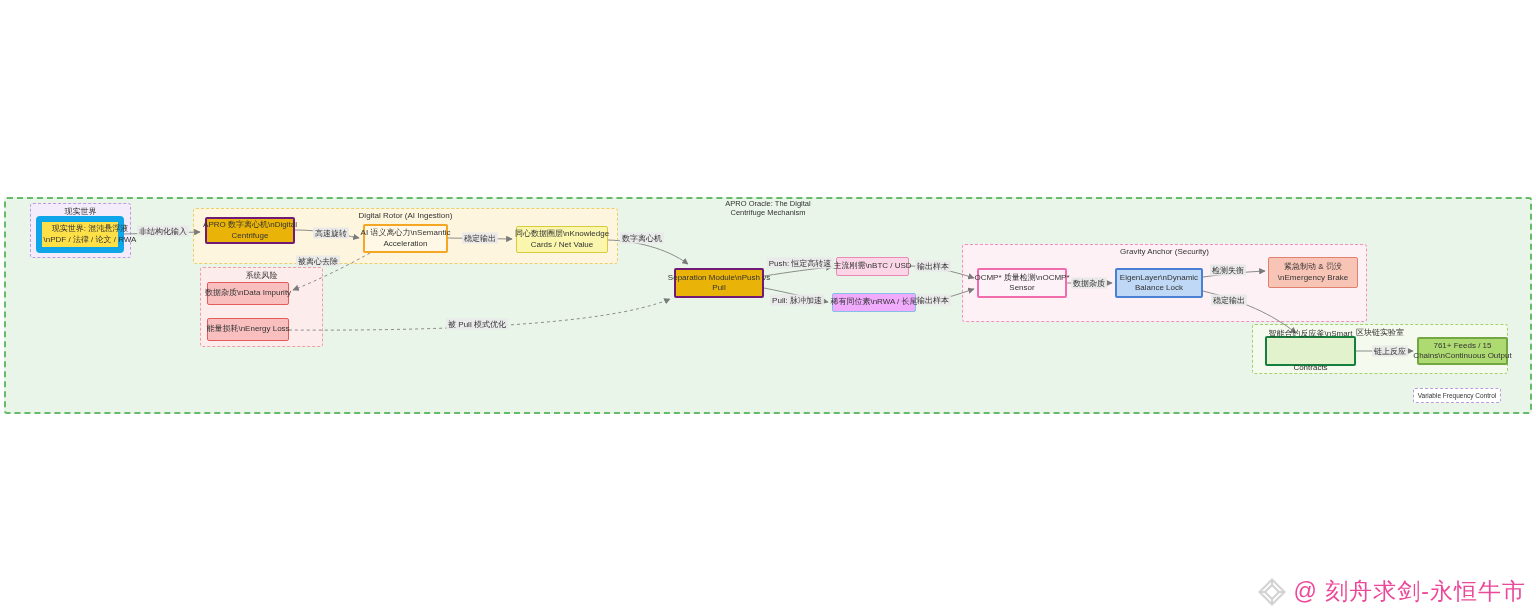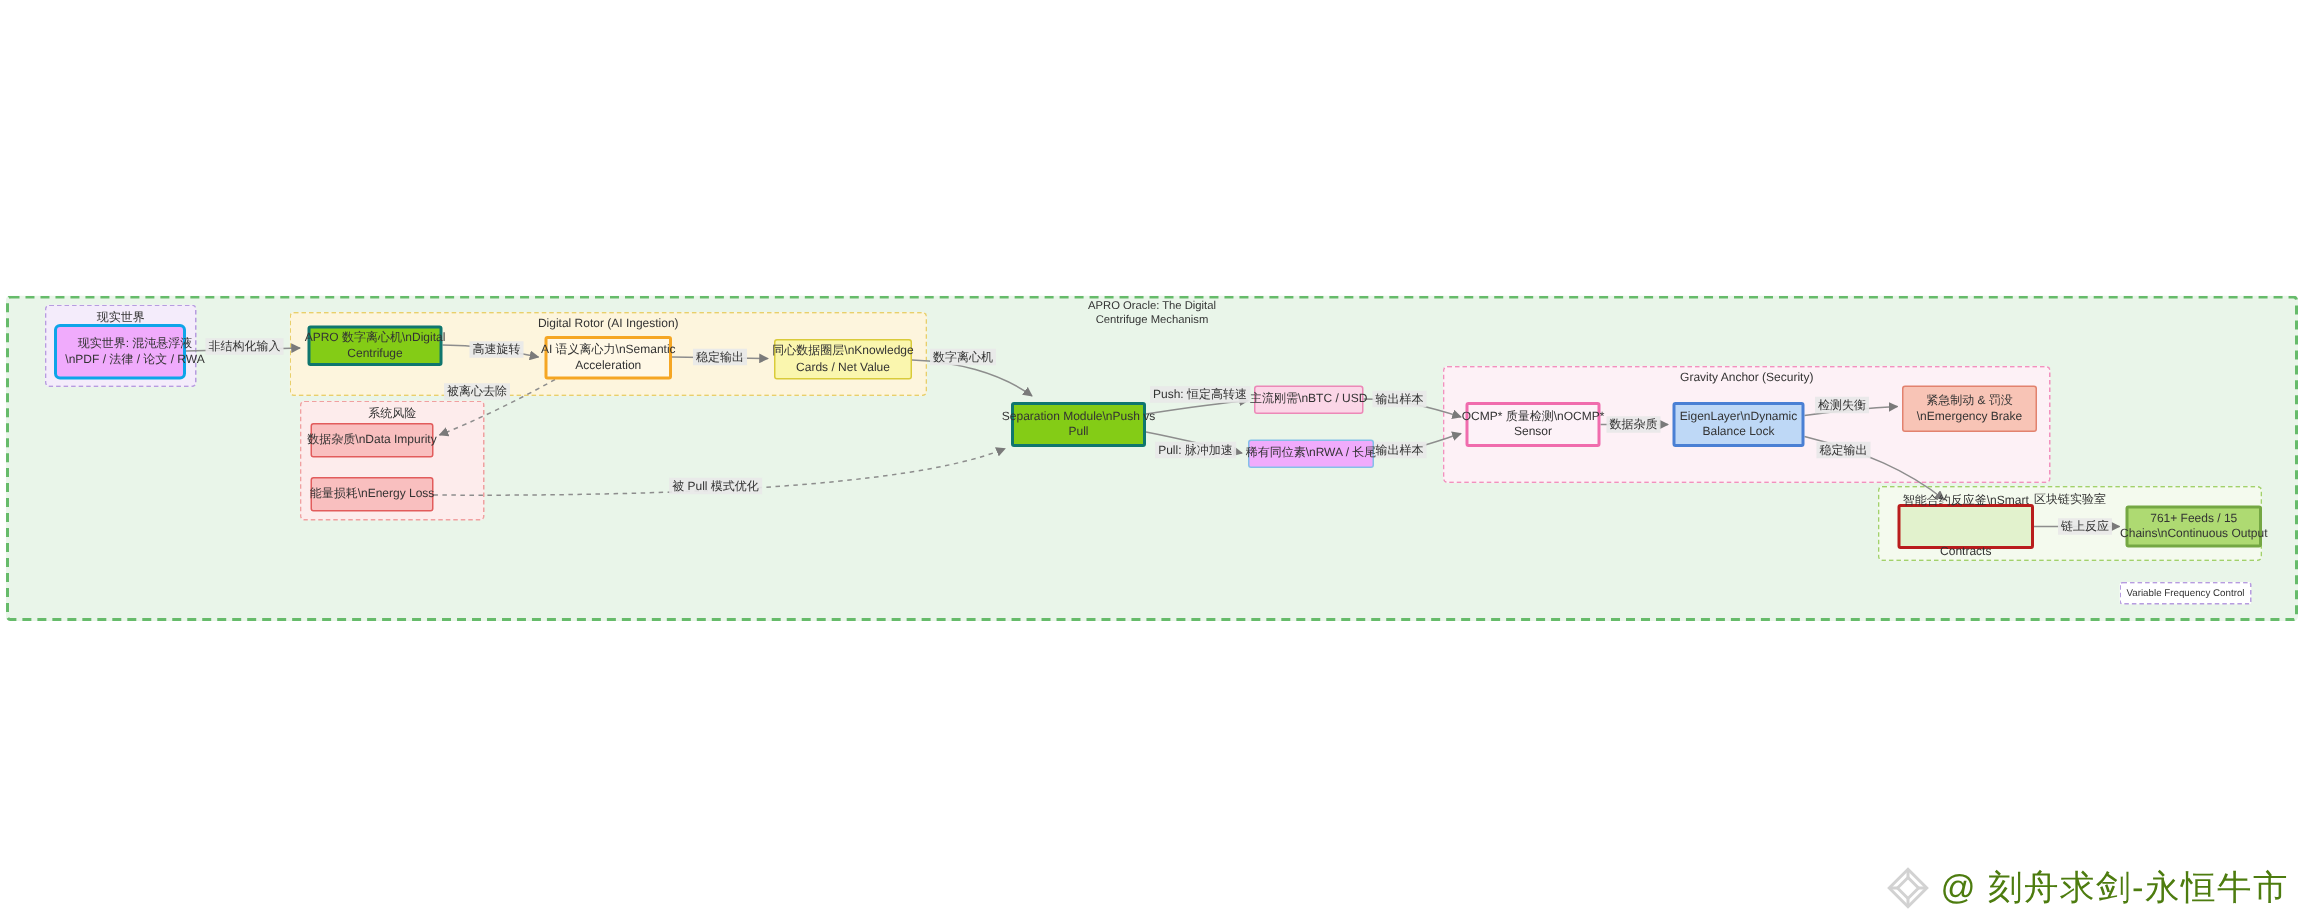--- a/index.html
+++ b/index.html
@@ -15,44 +15,44 @@
   .sg-real{left:30px;top:203px;width:101px;height:55px;background:#f4ecfb;border:1px dashed #b79ce0;}
   .sg-rotor{left:193px;top:208px;width:425px;height:56px;background:#fdf5dd;border:1px dashed #e8cf6b;}
   .sg-risk{left:200px;top:267px;width:123px;height:80px;background:#fdecec;border:1px dashed #f0a0a0;}
   .sg-gravity{left:962px;top:244px;width:405px;height:78px;background:#fdf1f6;border:1px dashed #f291be;}
   .sg-lab{left:1252px;top:324px;width:256px;height:50px;background:#f4faee;border:1px dashed #a2d16b;}
   
   .node{position:absolute;box-sizing:border-box;display:flex;flex-direction:column;
         align-items:center;justify-content:center;text-align:center;border-radius:2px;
         font-size:8px;line-height:1.3;color:#333;z-index:5;}
   .nl{white-space:nowrap;}
-  .nd-input{background:#f0abfc;border:2px solid #0ea5e9;border-radius:4px;padding-left:20px;}
-  .nd-purple{background:#84cc16;border:2px solid #0f766e;}
+  .nd-input{background:#fde047;border:6px solid #0ea5e9;border-radius:4px;padding-left:20px;}
+  .nd-purple{background:#eab308;border:2px solid #701a75;}
   .nd-orange{background:#fff8e6;border:2px solid #f5a623;}
   .nd-yellow{background:#faf6ae;border:1px solid #d9cb3a;}
   .nd-red{background:#f9bfbf;border:1px solid #e25c5c;}
   .nd-pinklight{background:#fbd6e7;border:1px solid #ec88b7;}
   .nd-bluelight{background:#f0abfc;border:1px solid #85bfe9;}
   .nd-pinkstrong{background:#fdf2f8;border:2px solid #f06cad;}
   .nd-blue{background:#bed8f6;border:2px solid #4a80d4;text-align:right;}
   .nd-salmon{background:#f8c4b6;border:1px solid #e2826e;}
-  .nd-green{background:#e2f2cd;border:2px solid #b91c1c;gap:24px;}
+  .nd-green{background:#e2f2cd;border:2px solid #15803d;gap:24px;}
   .nd-greendark{background:#aeda72;border:2px solid #74a743;}
   
   .edge-layer{position:absolute;left:0;top:0;z-index:3;pointer-events:none;}
   .edge{fill:none;stroke:#8d8d8d;stroke-width:1;}
   .edge.dashed{stroke-dasharray:3,3;}
   .elabel{position:absolute;transform:translate(-50%,-50%);background:rgba(232,232,232,0.92);
           padding:0 2px;font-size:8px;white-space:nowrap;color:#333;z-index:4;}
   
   .freq-box{position:absolute;left:1413px;top:388px;width:88px;height:15px;box-sizing:border-box;
             background:#fff;border:1px dashed #b79ce0;border-radius:2px;display:flex;
             align-items:center;justify-content:center;font-size:6.5px;white-space:nowrap;z-index:5;}
   .watermark{position:absolute;right:10px;top:576px;display:flex;align-items:center;gap:8px;
-             color:#4d7c0f;font-size:23px;font-weight:500;letter-spacing:1px;z-index:6;}
+             color:#ec4899;font-size:23px;font-weight:500;letter-spacing:1px;z-index:6;}
   .wm-icon{display:inline-flex;}
 </style>
 </head>
 <body>
 
 <div class="stage">
 
   <div class="sg sg-outer"></div>
   <div class="outer-title">
     <div>APRO Oracle: The Digital</div>

